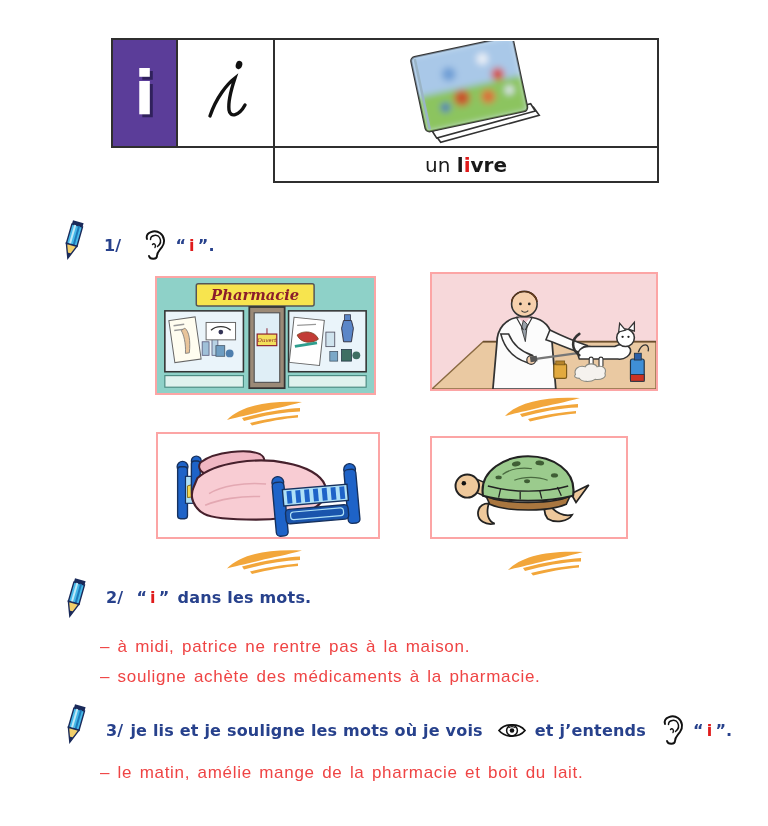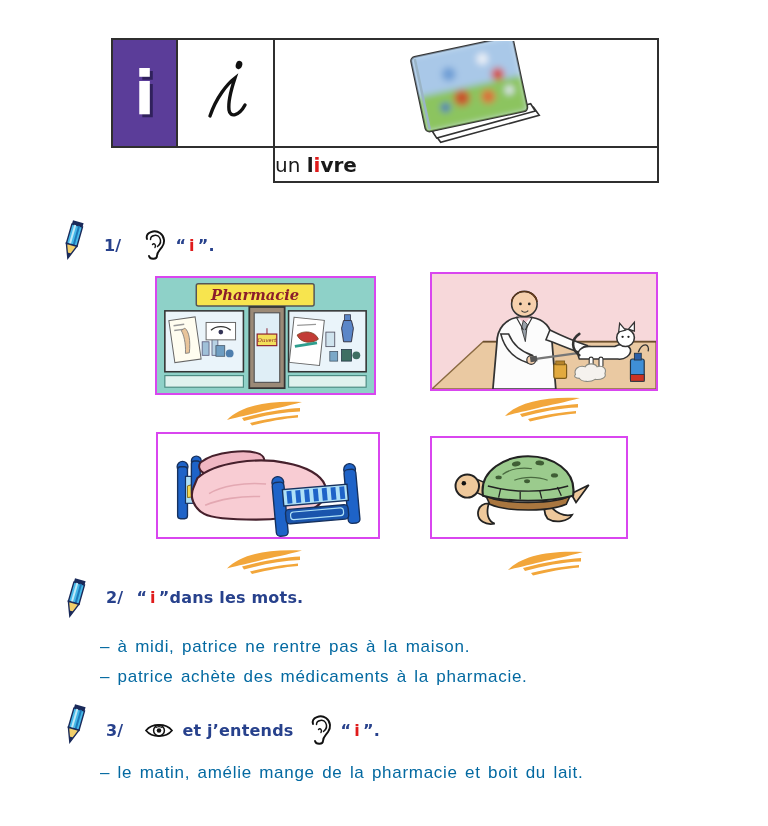--- a/index.html
+++ b/index.html
@@ -15,42 +15,42 @@
     display:flex;align-items:center;justify-content:center;
   }
   .print-letter{
     color:#fff;font-family:"DejaVu Sans",sans-serif;font-weight:bold;font-size:60px;
     line-height:1;text-shadow:3px 3px 0 #30215c;
   }
   .cell-cursive{left:176px;top:38px;width:99px;height:110px;display:flex;align-items:center;justify-content:center;}
   .cell-picture{left:273px;top:38px;width:386px;height:110px;display:flex;align-items:center;justify-content:center;}
   .cell-caption{
     left:273px;top:146px;width:386px;height:37px;
-    display:flex;align-items:center;
+    display:flex;align-items:center;justify-content:center;
     font-family:"DejaVu Sans",sans-serif;font-size:20px;color:#1a1a1a;
   }
   .caption-bold{font-weight:bold;}
   .letter-red{color:#e01b1b;}
   
   .heading{
     position:absolute;display:flex;align-items:center;
     font-family:"DejaVu Sans",sans-serif;font-weight:bold;font-size:16px;
     color:#27418c;letter-spacing:0.2px;white-space:nowrap;
   }
   .heading .num{margin-right:7px;}
   .heading .icon-gap{margin:0 8px 0 14px;flex:0 0 auto;display:flex;align-items:center;}
   .quote{color:#27418c;font-weight:bold;}
   .qletter{color:#e01b1b;font-weight:bold;padding:0 3px;}
   
-  .imgbox{position:absolute;box-sizing:border-box;border:2px solid #d946ef;background:#fff;overflow:hidden;}
+  .imgbox{position:absolute;box-sizing:border-box;border:2px solid #fca5a5;background:#fff;overflow:hidden;}
   .imgbox svg{display:block;width:100%;height:100%;}
   
   .sentence{
     position:absolute;font-family:"Liberation Sans",sans-serif;font-size:17px;
-    color:#0369a1;letter-spacing:0.7px;word-spacing:2px;white-space:nowrap;
+    color:#ef4444;letter-spacing:0.7px;word-spacing:2px;white-space:nowrap;
   }
 </style>
 </head>
 <body>
 
 <div class="cell cell-purple">
   <span class="print-letter">i</span>
 </div>
 
 <div class="cell cell-cursive">
@@ -295,39 +295,40 @@
     <polygon points="8,25 19,25 13.5,39" fill="#f2cf6a" stroke="#1a2a5a" stroke-width="1.4"></polygon>
     <polygon points="11.6,33.5 15.4,33.5 13.5,39" fill="#1a2a5a"></polygon>
   </g>
 </svg>
 
 <div class="heading" style="left:106px;top:588px;">
   <span class="num">2/</span>
   <span style="margin-left:6px;" class="quote">“</span>
     <span class="qletter">i</span>
     <span class="quote">”</span>
-  <span style="">dans les mots.</span>
+  <span style="margin-left:8px;">dans les mots.</span>
 </div>
 
 <div class="sentence" style="left:100px;top:637px;">– à midi, patrice ne rentre pas à la maison.</div>
-<div class="sentence" style="left:100px;top:667px;">– patrice achète des médicaments à la pharmacie.</div>
+<div class="sentence" style="left:100px;top:667px;">– souligne achète des médicaments à la pharmacie.</div>
 
 <svg class="abs" style="left:61px;top:704px;" width="28" height="44" viewBox="0 0 28 44">
   <g transform="rotate(16 14 22)">
     <rect x="8" y="1" width="11" height="5" fill="#1a2a5a"></rect>
     <rect x="8" y="5" width="11" height="20" fill="#45b8e8" stroke="#1a2a5a" stroke-width="1.4"></rect>
     <line x1="11.5" y1="5" x2="11.5" y2="25" stroke="#bfe9f8" stroke-width="2"></line>
     <line x1="15.5" y1="5" x2="15.5" y2="25" stroke="#1e78b8" stroke-width="2"></line>
     <polygon points="8,25 19,25 13.5,39" fill="#f2cf6a" stroke="#1a2a5a" stroke-width="1.4"></polygon>
     <polygon points="11.6,33.5 15.4,33.5 13.5,39" fill="#1a2a5a"></polygon>
   </g>
 </svg>
 
 <div class="heading" style="left:106px;top:714px;">
   <span class="num">3/</span>
+  <span>je lis et je souligne les mots où je vois</span>
   <span class="icon-gap">
     <svg width="30" height="19" viewBox="0 0 30 19">
       <path d="M2,9.5 C8,2 22,2 28,9.5 C22,17 8,17 2,9.5 Z" fill="#ffffff" stroke="#111" stroke-width="1.7"></path>
       <circle cx="15" cy="9.5" r="5.4" fill="none" stroke="#111" stroke-width="1.5"></circle>
       <circle cx="15" cy="9.5" r="2.3" fill="#111"></circle>
       <path d="M11.5,7 C13,5.2 17,5.2 18.5,7" fill="none" stroke="#111" stroke-width="1.1"></path>
     </svg>
   </span>
   <span>et j’entends</span>
   <span class="icon-gap">

